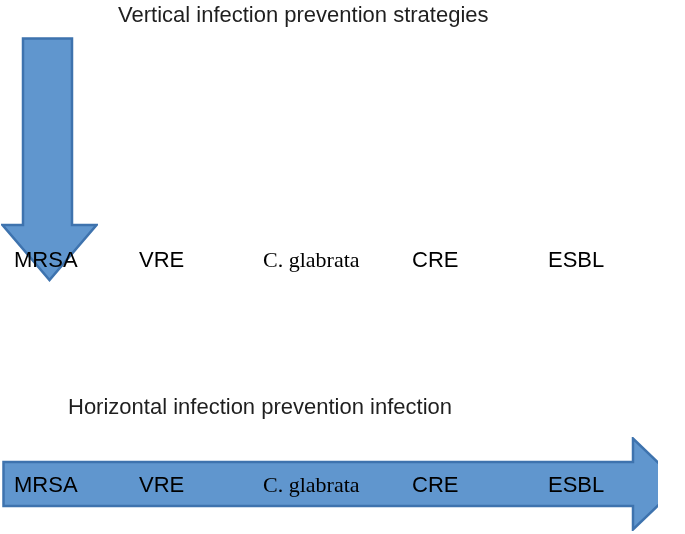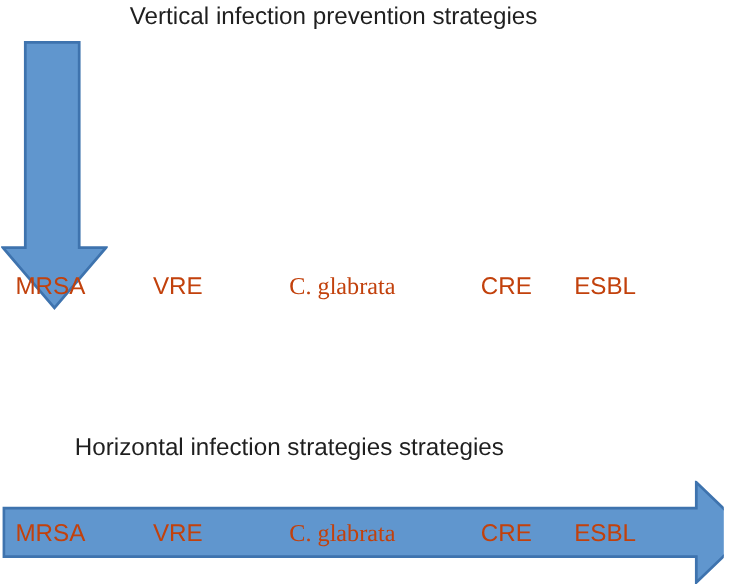--- a/index.html
+++ b/index.html
@@ -29,50 +29,50 @@
   .arrow-right { left: 2px; top: 437px; }
   .arrow polygon {
     stroke-width: 2.5;
     stroke-linejoin: miter;
   }
   .label {
     position: absolute;
     font-size: 22px;
     line-height: 26px;
     white-space: nowrap;
-    color: #c2410c;
+    color: #000000;
   }
   .row-top .label    { top: 247px; }
   .row-bottom .label { top: 472px; }
   .l-pos-0 { left: 14px; }
   .l-pos-1 { left: 139px; }
   .l-pos-2 { left: 263px; font-family: Liberation Serif, serif; }
-  .l-pos-3 { left: 437px; }
-  .l-pos-4 { left: 522px; }
+  .l-pos-3 { left: 412px; }
+  .l-pos-4 { left: 548px; }
 </style>
 </head>
 <body>
 
 <div class="figure">
 
   <div class="section-title title-vertical">Vertical infection prevention strategies</div>
 
   <svg class="arrow arrow-down" width="97" height="245" viewBox="0 0 97 245" aria-hidden="true">
     <polygon points="22,1.5 71,1.5 71,188 95.5,188 48.5,243 1.5,188 22,188" fill="#6096CE" stroke="#3E73AE"></polygon>
   </svg>
 
   <div class="labels-row row-top">
     <span class="label l-pos-0">MRSA</span>
     <span class="label l-pos-1">VRE</span>
     <span class="label l-pos-2">C. glabrata</span>
     <span class="label l-pos-3">CRE</span>
     <span class="label l-pos-4">ESBL</span>
   </div>
 
-  <div class="section-title title-horizontal">Horizontal infection strategies strategies</div>
+  <div class="section-title title-horizontal">Horizontal infection prevention infection</div>
 
   <svg class="arrow arrow-right" width="681" height="94" viewBox="0 0 681 94" aria-hidden="true">
     <polygon points="1.5,25 631,25 631,1.5 678.5,47 631,92.5 631,69 1.5,69" fill="#6096CE" stroke="#3E73AE"></polygon>
   </svg>
 
   <div class="labels-row row-bottom">
     <span class="label l-pos-0">MRSA</span>
     <span class="label l-pos-1">VRE</span>
     <span class="label l-pos-2">C. glabrata</span>
     <span class="label l-pos-3">CRE</span>

